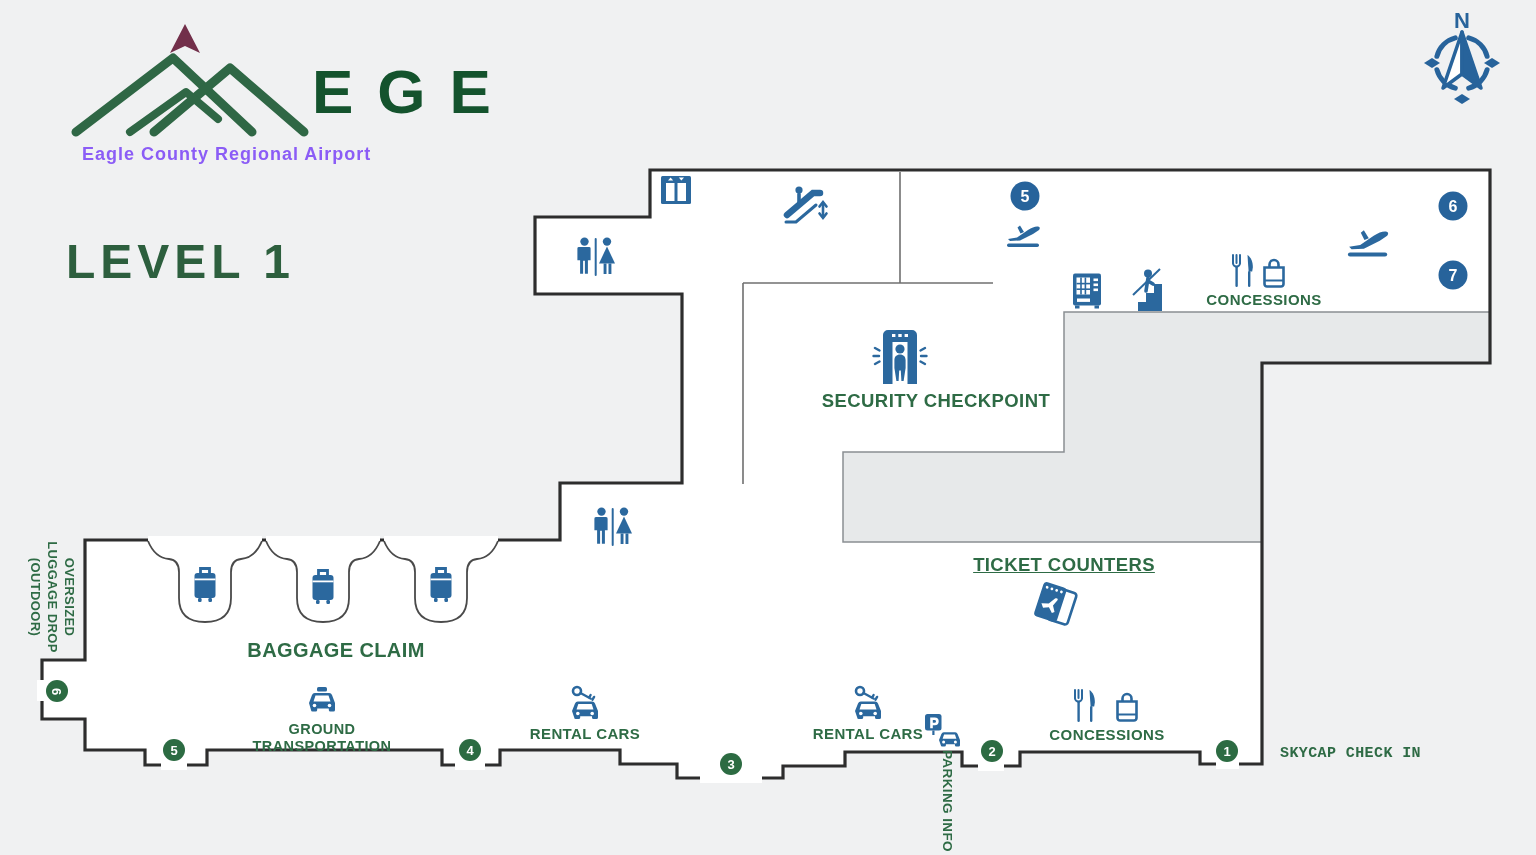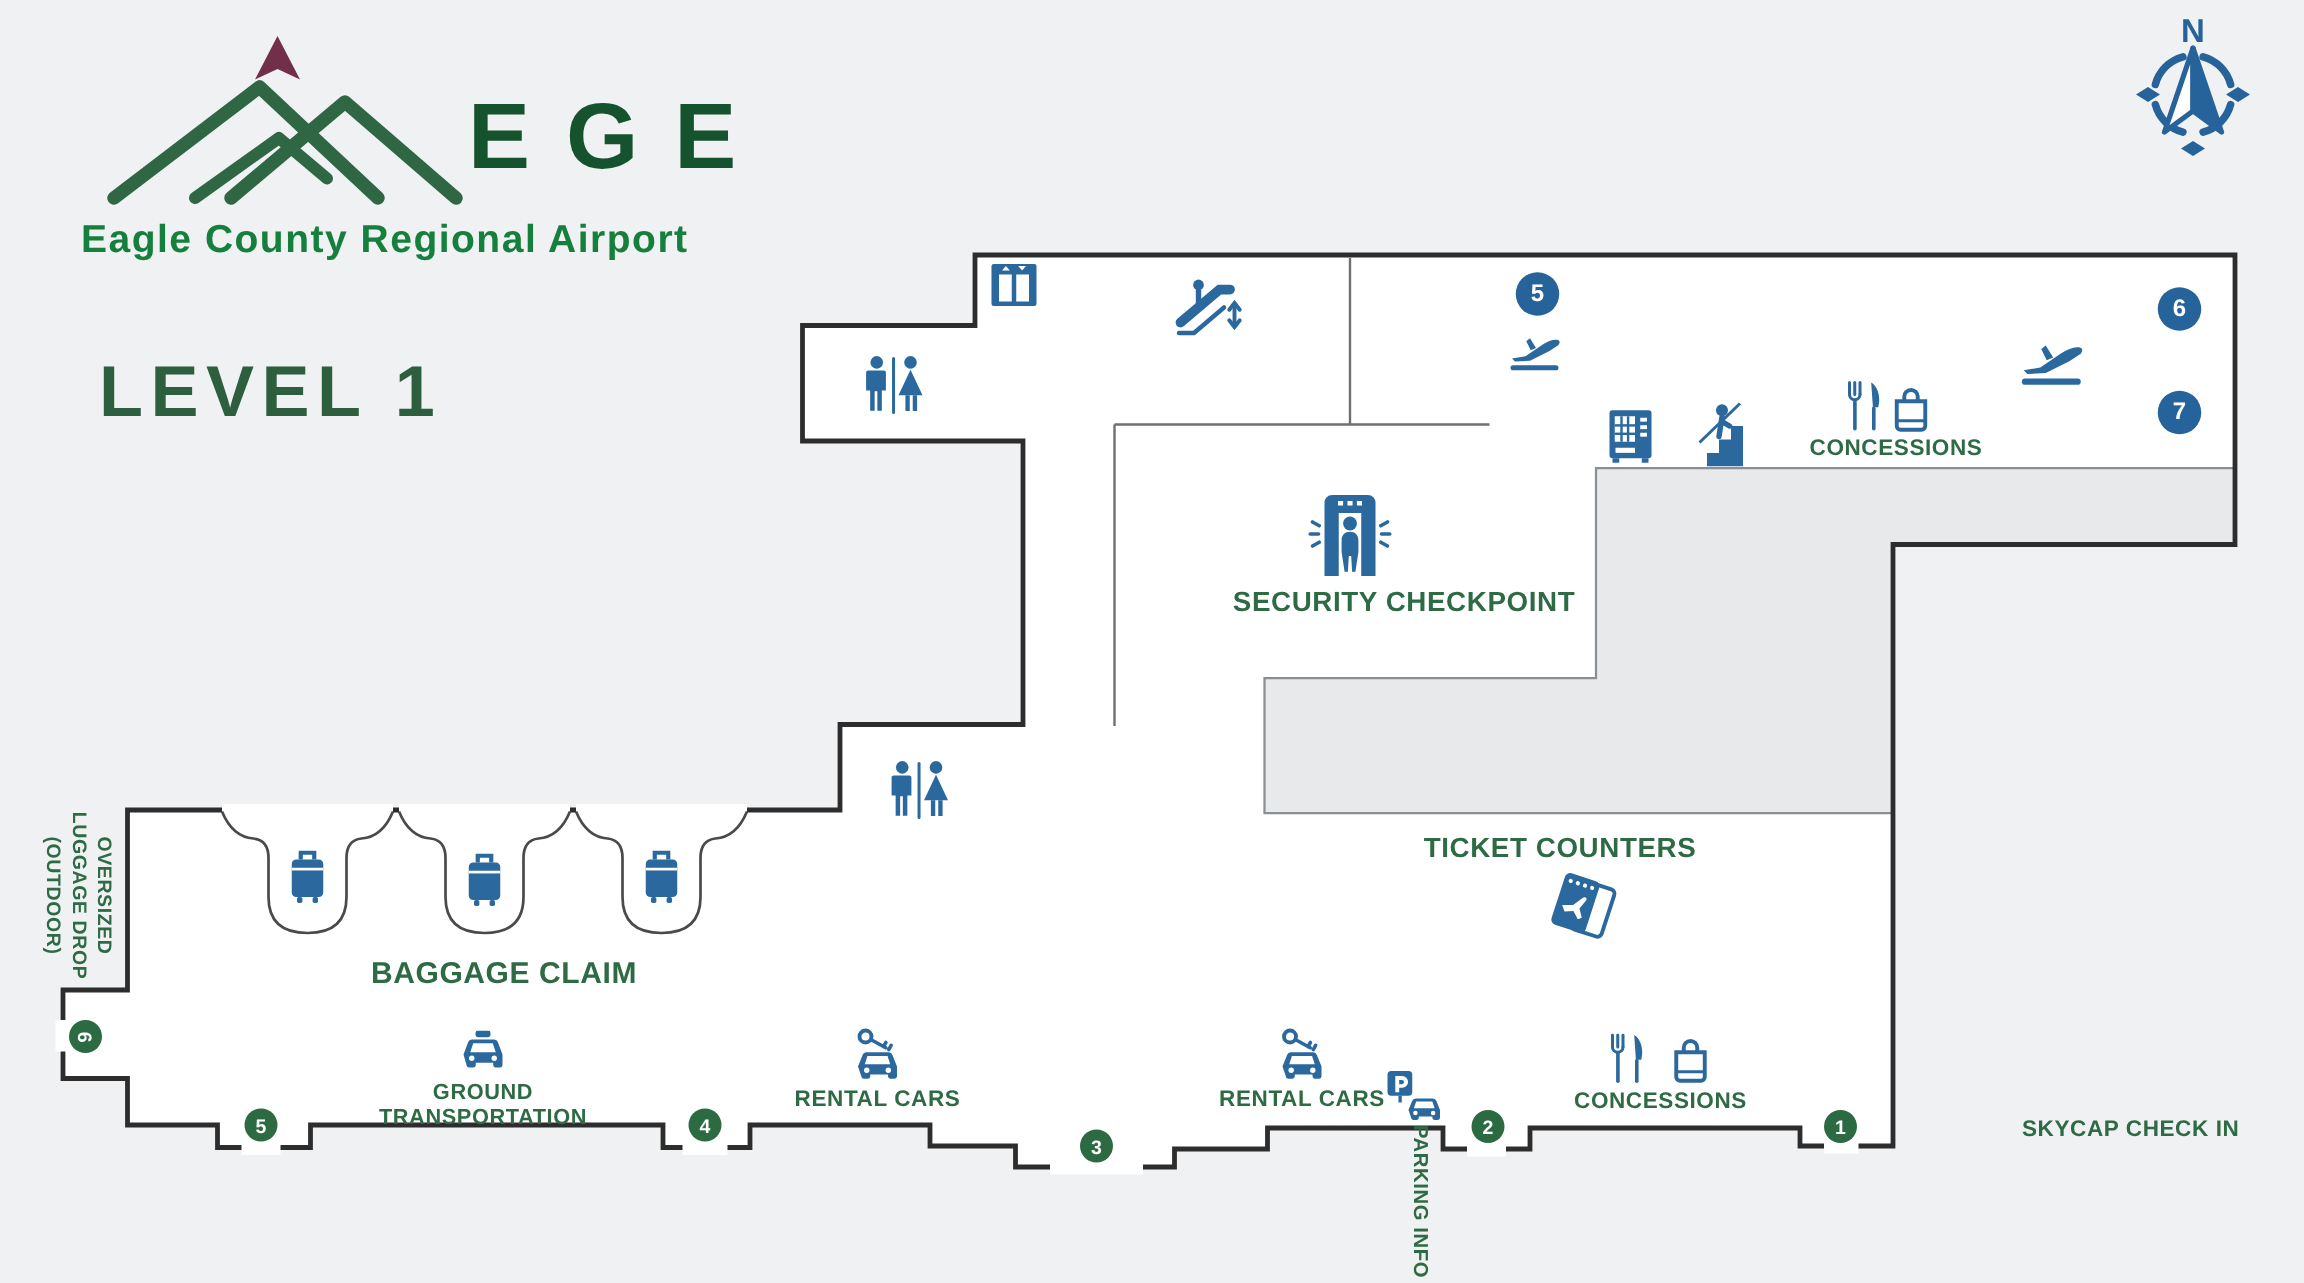--- a/index.html
+++ b/index.html
@@ -9,23 +9,23 @@
     font-family:"Liberation Sans", sans-serif;
   }
   .abs{position:absolute;}
   
   .ege-code{
     position:absolute;left:312px;top:56px;
     font-size:62px;font-weight:800;letter-spacing:24px;
     color:#14532d;
   }
   .airport-name{
-    position:absolute;left:54px;top:144px;
-    font-size:26px;font-weight:bold;letter-spacing:1px;
-    color:#15803d;white-space:nowrap;
+    position:absolute;left:82px;top:144px;
+    font-size:18px;font-weight:bold;letter-spacing:1px;
+    color:#8b5cf6;white-space:nowrap;
   }
   .level-title{
     position:absolute;left:66px;top:234px;
     font-size:48px;font-weight:800;letter-spacing:5px;
     color:#2d5f3e;white-space:nowrap;
   }
   
   .mlabel{
     position:absolute;transform:translate(-50%,-50%);
     color:#2e6b45;font-weight:bold;font-size:15px;letter-spacing:0.4px;
@@ -290,28 +290,28 @@
   <use href="#sym-luggage" x="426" y="564" width="30" height="40"></use>
   <use href="#sym-taxi" x="305" y="687" width="34" height="27"></use>
   <use href="#sym-rental" x="565" y="685" width="40" height="37"></use>
   <use href="#sym-rental" x="848" y="685" width="40" height="37"></use>
   <use href="#sym-parking" x="923" y="714" width="42" height="34"></use>
   <use href="#sym-forkknife" x="1072" y="689" width="26" height="34"></use>
   <use href="#sym-bag" x="1114" y="692" width="26" height="30"></use>
 </svg>
 
 <div class="mlabel big" style="left:898px;top:401px;margin-left:38px;">SECURITY CHECKPOINT</div>
-<div class="mlabel big" style="left:1040px;top:565px;">TICKET COUNTERS</div>
+<div class="mlabel big" style="left:1064px;top:565px;text-decoration:underline;">TICKET COUNTERS</div>
 <div class="mlabel huge" style="left:322px;top:650px;">BAGGAGE CLAIM</div>
 <div class="mlabel wrap" style="left:322px;top:726px;">GROUND TRANSPORTATION</div>
 <div class="mlabel" style="left:585px;top:733px;">RENTAL CARS</div>
 <div class="mlabel" style="left:868px;top:733px;">RENTAL CARS</div>
 <div class="mlabel" style="left:1264px;top:299px;">CONCESSIONS</div>
 <div class="mlabel" style="left:1107px;top:734px;">CONCESSIONS</div>
-<div class="mlabel left-anchor" style="left:1348px;top:753px;">SKYCAP CHECK IN</div>
+<div class="mlabel left-anchor" style="left:1280px;top:753px;font-family:Liberation Mono, monospace;">SKYCAP CHECK IN</div>
 <div class="mlabel vert-cw" style="left:947px;top:801px;">PARKING INFO</div>
 <div class="mlabel vert-block" style="left:52px;top:597px;">
   <span style="display:block;">OVERSIZED</span>
   <span style="display:block;">LUGGAGE DROP</span>
   <span style="display:block;">(OUTDOOR)</span>
 </div>
 
 <div class="dc" style="left:1227px;top:751px;">
     <span>1</span>
   </div>

